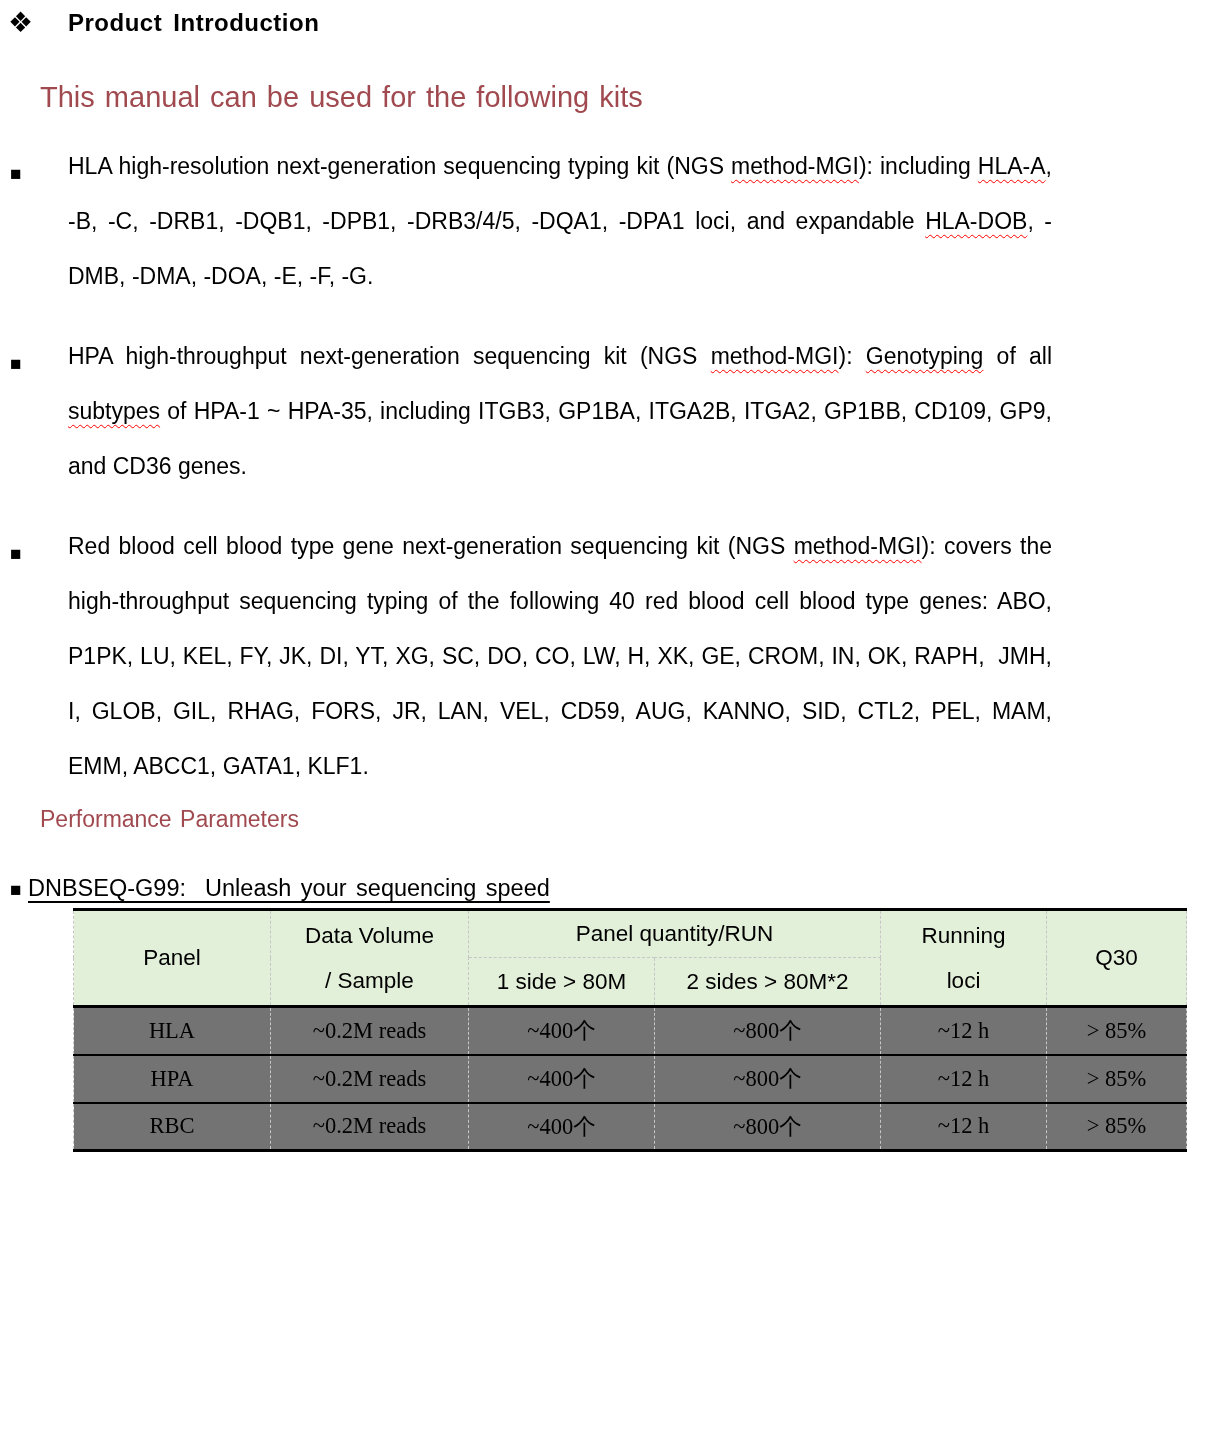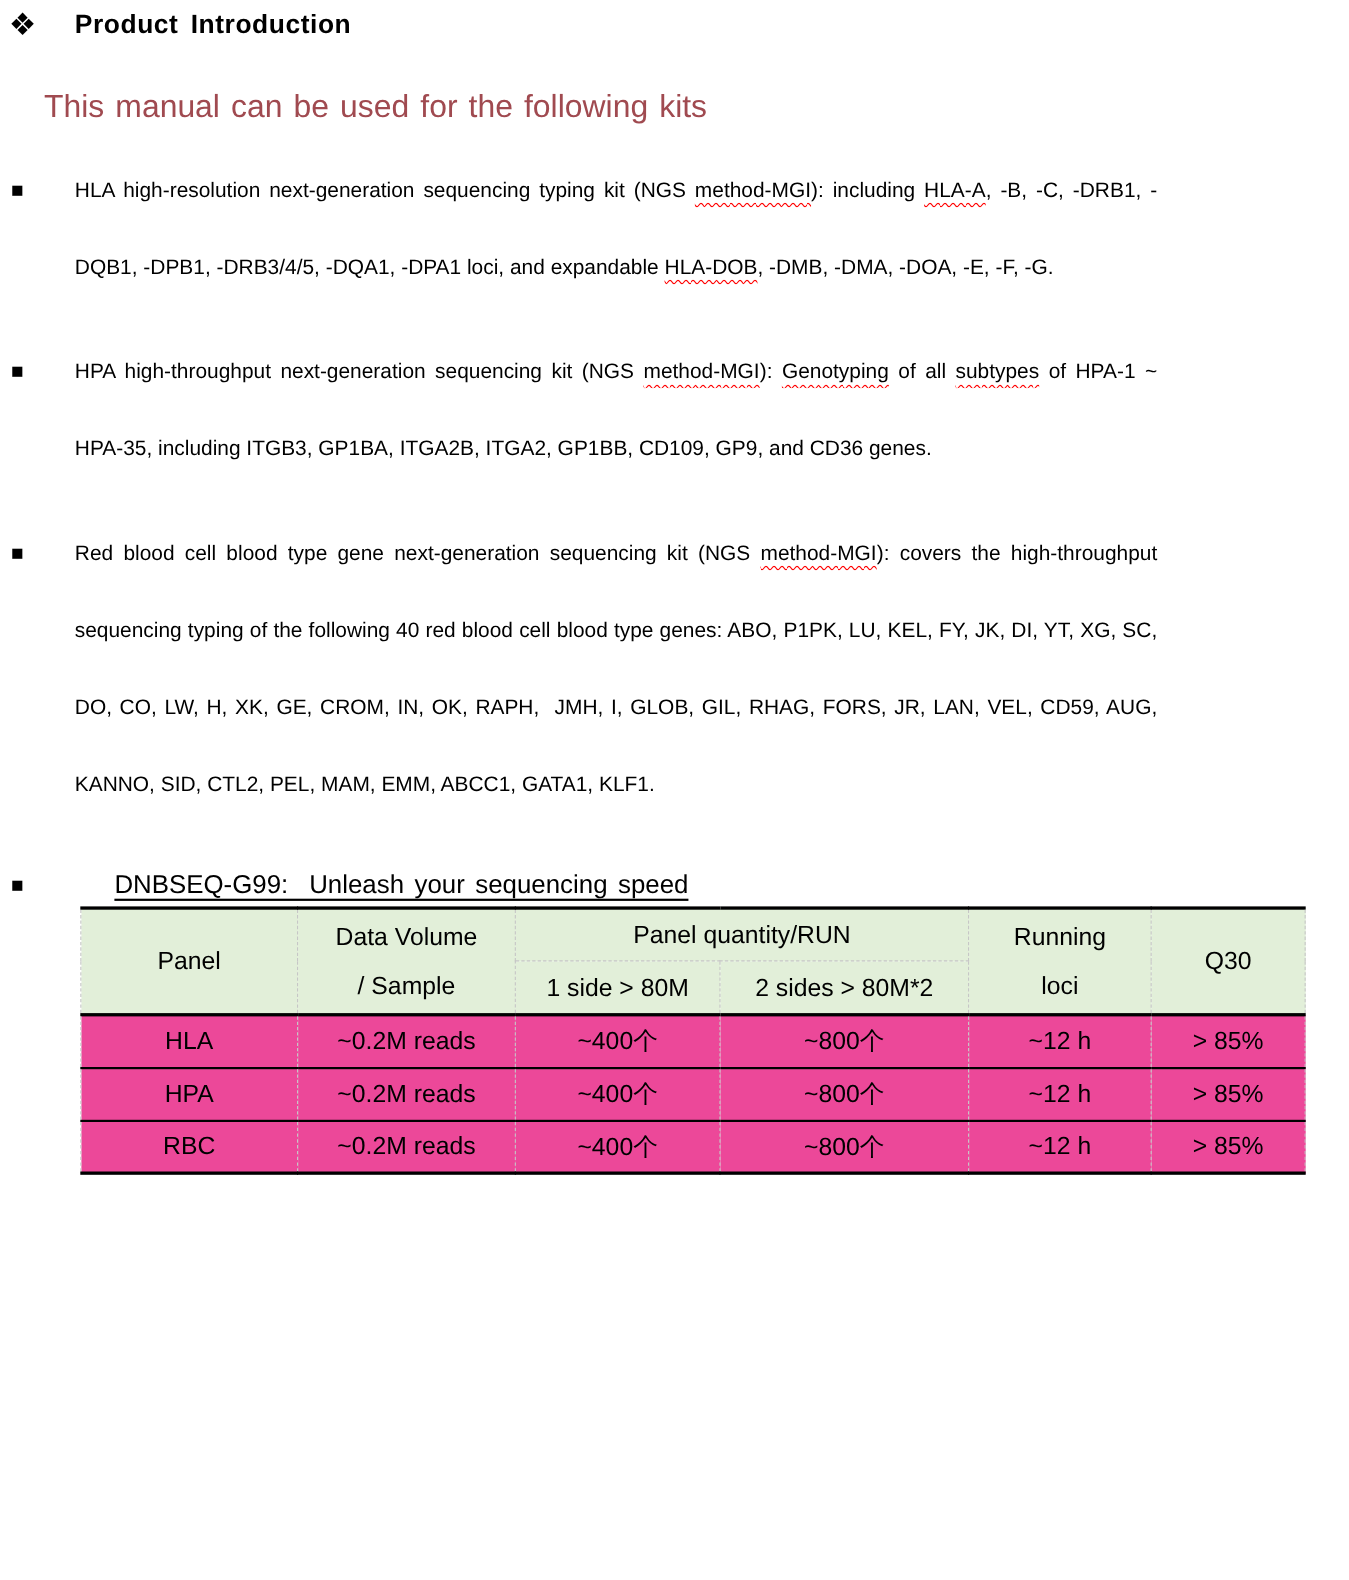--- a/index.html
+++ b/index.html
@@ -51,22 +51,22 @@
   .kit-bullet { position: relative; margin-top: 25px; }
   .kit-bullet .marker {
     position: absolute;
     left: 10px;
     top: 0;
     font-size: 19px;
     line-height: 70px;
   }
   .kit-text {
     margin: 0 174px 0 68px;
-    font-size: 19px;
-    line-height: 70px;
+    font-size: 23px;
+    line-height: 55px;
     text-align: justify;
   }
   .squiggle {
     text-decoration: underline;
     text-decoration-style: wavy;
     text-decoration-color: var(--squiggle);
     text-decoration-thickness: 1px;
     text-underline-offset: 5px;
   }
 
@@ -81,21 +81,21 @@
   .speed-row { position: relative; margin-top: 40px; }
   .speed-row .marker {
     position: absolute;
     left: 10px;
     top: 2px;
     font-size: 19px;
     line-height: 30px;
   }
   .speed-text {
     display: inline-block;
-    margin-left: 104px;
+    margin-left: 28px;
     font-size: 23.5px;
     word-spacing: 3px;
     text-decoration: underline;
     text-decoration-thickness: 2px;
     text-underline-offset: 5px;
     line-height: 30px;
   }
 
   
   table.perf-table {
@@ -114,21 +114,21 @@
     vertical-align: middle;
     padding: 0;
     font-weight: 400;
   }
   .perf-table thead th { background: var(--table-green); }
   .perf-table thead tr.h1 th { height: 48px; }
   .perf-table thead tr.h2 th { height: 49px; }
   .perf-table th.span-head { border-bottom: 1px dashed var(--dash); }
   .perf-table tbody tr:first-child td { border-top: 3px solid #000; }
   .perf-table tbody tr + tr td { border-top: 2px solid #000; }
-  .perf-table tbody td { height: 48px; background: #ec4899; }
+  .perf-table tbody td { height: 48px; background: #737373; font-family: Liberation Serif, serif; }
   .two-line div { line-height: 45px; }
 </style>
 </head>
 <body>
 
 <div class="doc">
 
   <div class="title-row">
     <span class="title-diamond">❖</span>
     <h1 class="page-title">Product Introduction</h1>
@@ -148,20 +148,21 @@
       <p class="kit-text"><span>HPA high-throughput next-generation sequencing kit (NGS </span><span class="squiggle">method-MGI</span><span>): </span><span class="squiggle">Genotyping</span><span> of all </span><span class="squiggle">subtypes</span><span> of HPA-1 ~ HPA-35, including ITGB3, GP1BA, ITGA2B, ITGA2, GP1BB, CD109, GP9, and CD36 genes.</span></p>
     </div>
 
     <div class="kit-bullet">
       <span class="marker">■</span>
       <p class="kit-text"><span>Red blood cell blood type gene next-generation sequencing kit (NGS </span><span class="squiggle">method-MGI</span><span>): covers the high-throughput sequencing typing of the following 40 red blood cell blood type genes: ABO, P1PK, LU, KEL, FY, JK, DI, YT, XG, SC, DO, CO, LW, H, XK, GE, CROM, IN, OK, RAPH,&nbsp; JMH, I, GLOB, GIL, RHAG, FORS, JR, LAN, VEL, CD59, AUG, KANNO, SID, CTL2, PEL, MAM, EMM, ABCC1, GATA1, KLF1.</span></p>
     </div>
 
   </div>
 
+  <div class="perf-heading">Performance Parameters</div>
 
   <div class="speed-row">
     <span class="marker">■</span>
     <span class="speed-text">DNBSEQ-G99:&nbsp; Unleash your sequencing speed</span>
   </div>
 
   <table class="perf-table">
     <colgroup>
       <col style="width:197px">
         <col style="width:198px">

